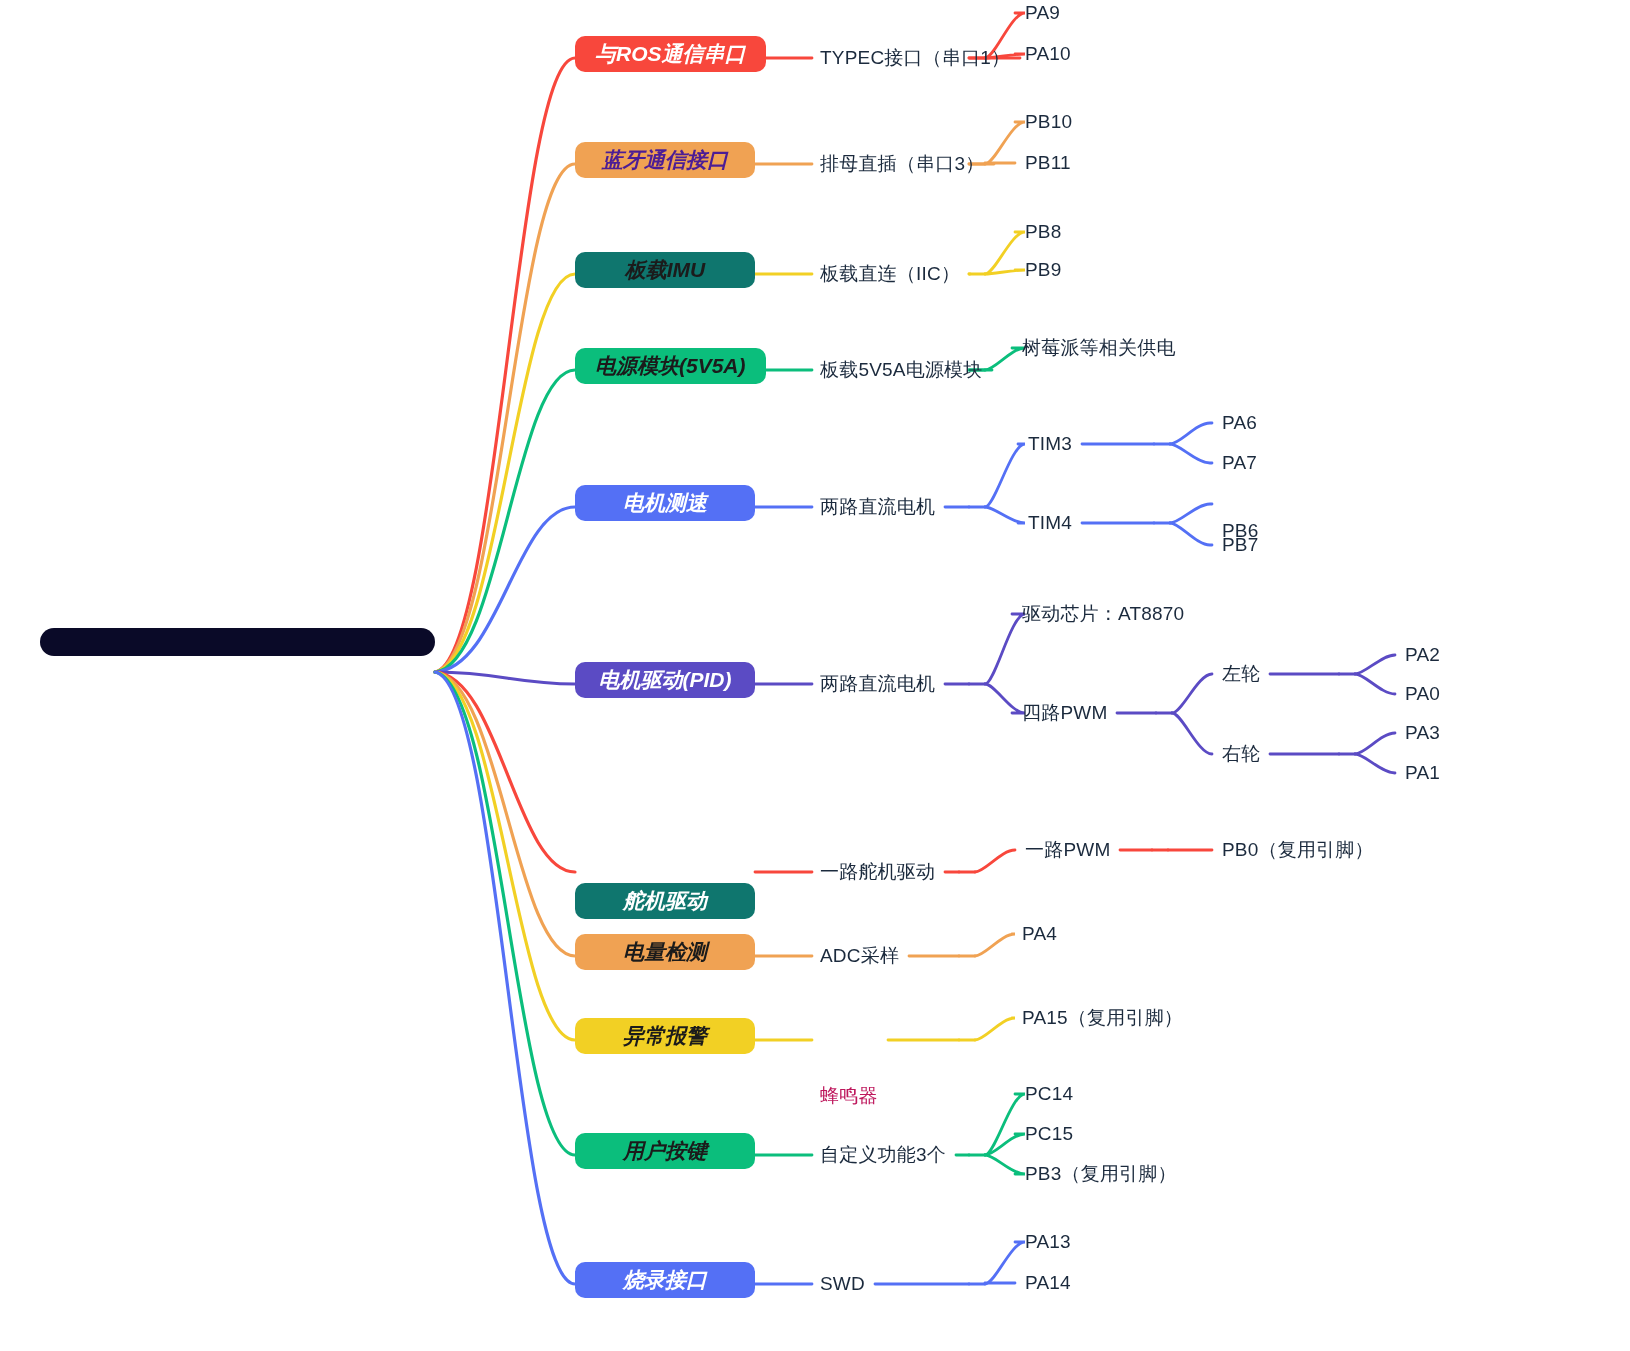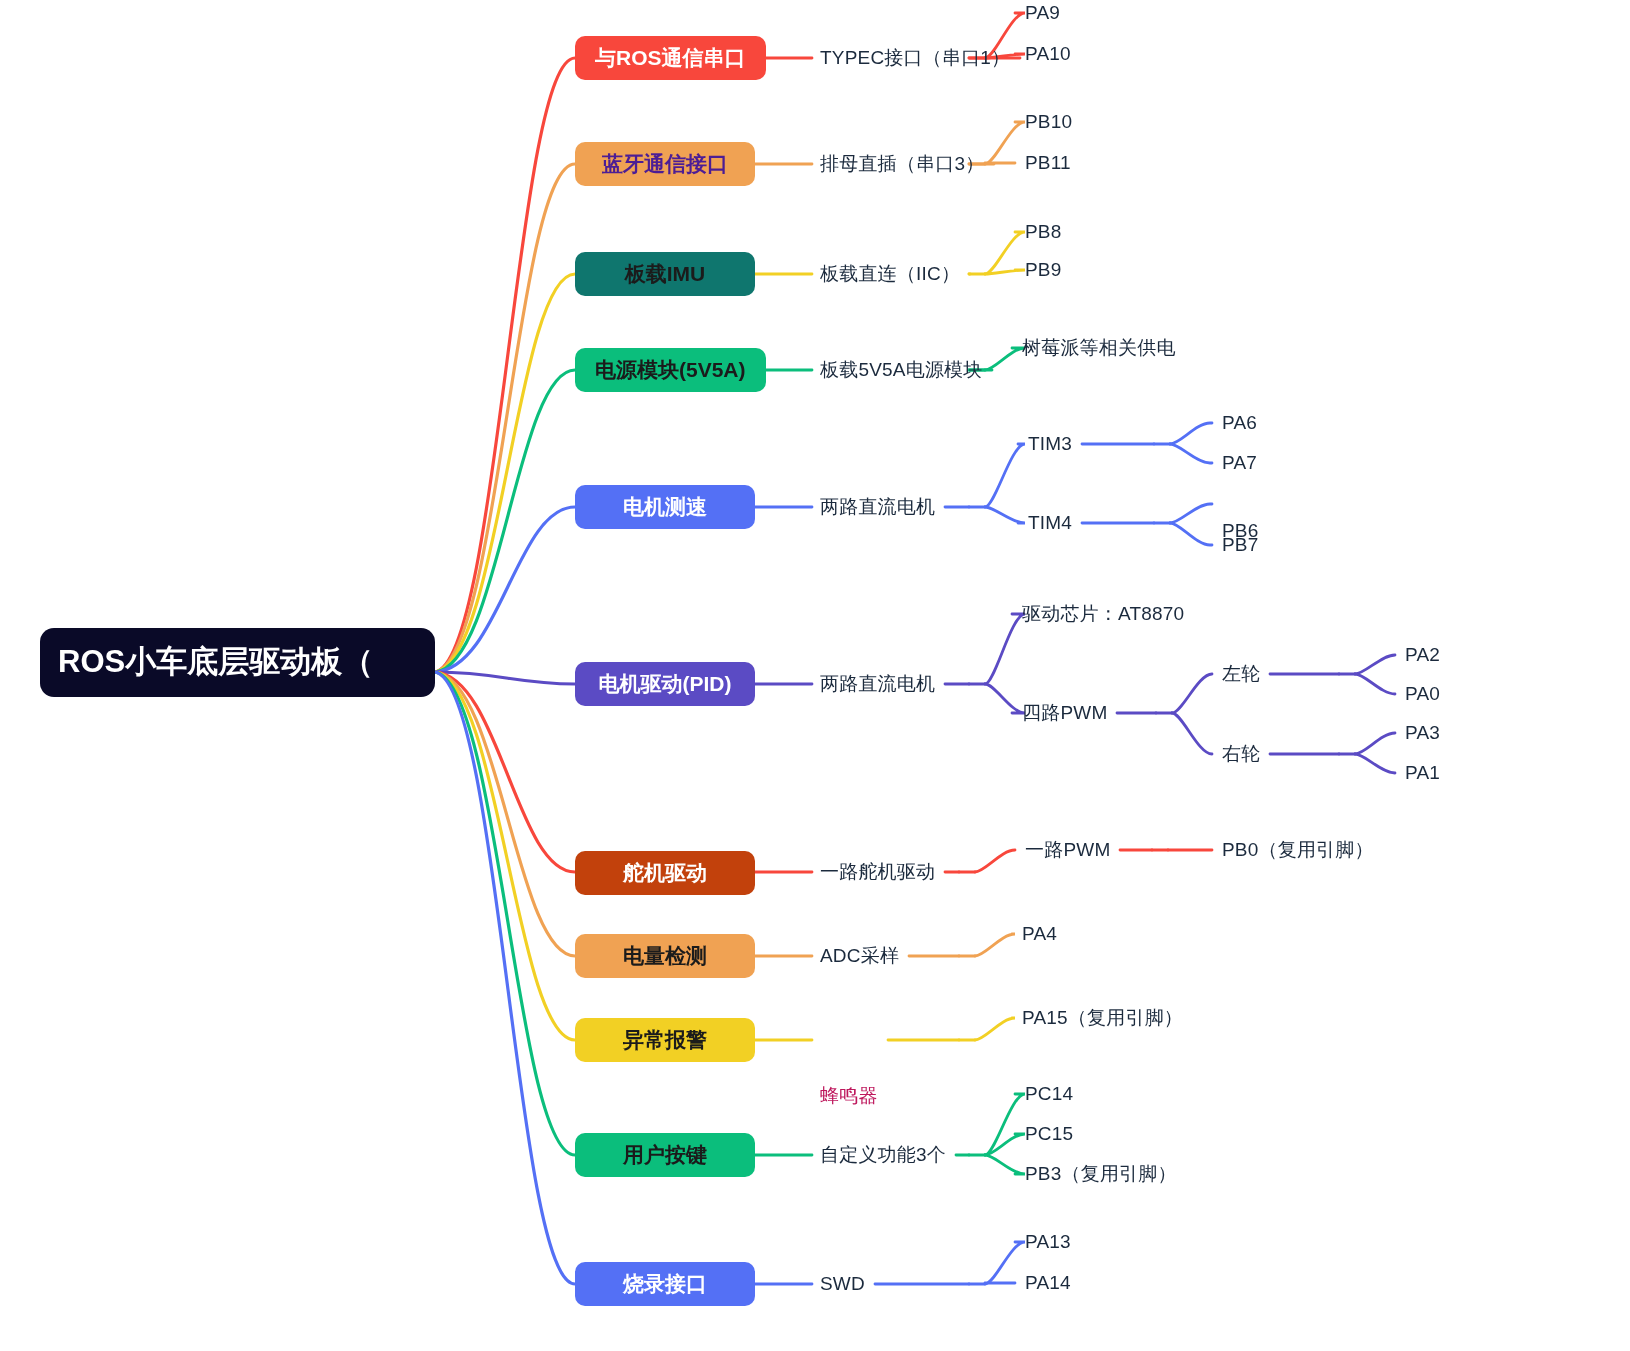--- a/index.html
+++ b/index.html
@@ -5,21 +5,21 @@
   html,body{margin:0;padding:0;background:#ffffff;}
   body{width:1630px;height:1351px;position:relative;overflow:hidden;
        font-family:"Liberation Sans","DejaVu Sans",sans-serif;}
   #stage{position:absolute;inset:0;width:1630px;height:1351px;}
   svg#wires{position:absolute;left:0;top:0;width:1630px;height:1351px;}
   .node{position:absolute;display:flex;align-items:center;justify-content:center;
         border-radius:10px;box-sizing:border-box;white-space:nowrap;}
   .node.root{background:#0a0a28;color:#ffffff;border-radius:14px;
         font-size:31px;font-weight:700;line-height:1.32;
         padding:14px 18px;text-align:left;display:block;}
-  .node.topic{height:44px;padding:0 20px;font-size:21px;font-weight:700;}
+  .node.topic{height:36px;padding:0 20px;font-size:21px;font-weight:700;font-style:italic;}
   .leaf{position:absolute;font-size:19px;color:#1b2a3d;white-space:nowrap;
         transform:translateY(-50%);letter-spacing:0.2px;}
 </style>
 </head>
 <body>
 
 <div id="stage">
   <svg id="wires" viewBox="0 0 1630 1351" xmlns="http://www.w3.org/2000/svg">
       <path d="M 435 672 C 499.4 659.72, 516.2 58, 575 58" stroke="#F8473C" stroke-width="3.2" fill="none" stroke-linecap="round"></path>
       <path d="M 766 58 L 812 58" stroke="#F8473C" stroke-width="2.8" fill="none" stroke-linecap="round"></path>
@@ -103,21 +103,20 @@
       <path d="M 985 1155 C 995 1155, 1011 1174, 1025 1174 L 1015 1174" stroke="#0BBE7C" stroke-width="2.8" fill="none" stroke-linecap="round"></path>
       <path d="M 435 672 C 499.4 684.24, 516.2 1284, 575 1284" stroke="#5470F5" stroke-width="3.2" fill="none" stroke-linecap="round"></path>
       <path d="M 755 1284 L 812 1284" stroke="#5470F5" stroke-width="2.8" fill="none" stroke-linecap="round"></path>
       <path d="M 875 1284 L 969 1284" stroke="#5470F5" stroke-width="2.8" fill="none" stroke-linecap="round"></path>
       <path d="M 969 1284 L 985 1284" stroke="#5470F5" stroke-width="2.8" fill="none" stroke-linecap="round"></path>
       <path d="M 985 1284 C 995 1284, 1011 1242, 1025 1242 L 1015 1242" stroke="#5470F5" stroke-width="2.8" fill="none" stroke-linecap="round"></path>
       <path d="M 985 1283 L 1015 1283" stroke="#5470F5" stroke-width="2.8" fill="none" stroke-linecap="round"></path>
     </svg>
   <div id="nodes">
       <div class="node root" style="left: 40px; top: 628px; width: 395px; background: rgb(10, 10, 40); color: rgb(255, 255, 255);">
-        <div>ROS小车底层驱动板（</div>
       </div>
       <div class="node topic" style="left: 575px; top: 36px; min-width: 180px; background: rgb(248, 71, 60); color: rgb(255, 255, 255);">
         <span>与ROS通信串口</span>
       </div>
       <div class="leaf" style="left: 820px; top: 58px; color: rgb(27, 42, 61);">TYPEC接口（串口1）</div>
       <div class="leaf" style="left: 1025px; top: 13px; color: rgb(27, 42, 61);">PA9</div>
       <div class="leaf" style="left: 1025px; top: 54px; color: rgb(27, 42, 61);">PA10</div>
       <div class="node topic" style="left: 575px; top: 142px; min-width: 180px; background: rgb(240, 162, 83); color: #4c1d95;">
         <span>蓝牙通信接口</span>
       </div>
@@ -150,21 +149,21 @@
       </div>
       <div class="leaf" style="left: 820px; top: 684px; color: rgb(27, 42, 61);">两路直流电机</div>
       <div class="leaf" style="left: 1022px; top: 614px; color: rgb(27, 42, 61);">驱动芯片：AT8870</div>
       <div class="leaf" style="left: 1022px; top: 713px; color: rgb(27, 42, 61);">四路PWM</div>
       <div class="leaf" style="left: 1222px; top: 674px; color: rgb(27, 42, 61);">左轮</div>
       <div class="leaf" style="left: 1405px; top: 655px; color: rgb(27, 42, 61);">PA2</div>
       <div class="leaf" style="left: 1405px; top: 694px; color: rgb(27, 42, 61);">PA0</div>
       <div class="leaf" style="left: 1222px; top: 754px; color: rgb(27, 42, 61);">右轮</div>
       <div class="leaf" style="left: 1405px; top: 733px; color: rgb(27, 42, 61);">PA3</div>
       <div class="leaf" style="left: 1405px; top: 773px; color: rgb(27, 42, 61);">PA1</div>
-      <div class="node topic" style="left: 575px; top: 851px; min-width: 180px; background: #c2410c; color: rgb(255, 255, 255);">
+      <div class="node topic" style="left: 575px; top: 883px; min-width: 180px; background: #0f766e; color: rgb(255, 255, 255);">
         <span>舵机驱动</span>
       </div>
       <div class="leaf" style="left: 820px; top: 872px; color: rgb(27, 42, 61);">一路舵机驱动</div>
       <div class="leaf" style="left: 1025px; top: 850px; color: rgb(27, 42, 61);">一路PWM</div>
       <div class="leaf" style="left: 1222px; top: 850px; color: rgb(27, 42, 61);">PB0（复用引脚）</div>
       <div class="node topic" style="left: 575px; top: 934px; min-width: 180px; background: rgb(240, 162, 83); color: rgb(27, 27, 27);">
         <span>电量检测</span>
       </div>
       <div class="leaf" style="left: 820px; top: 956px; color: rgb(27, 42, 61);">ADC采样</div>
       <div class="leaf" style="left: 1022px; top: 934px; color: rgb(27, 42, 61); text-align: center;">PA4</div>

